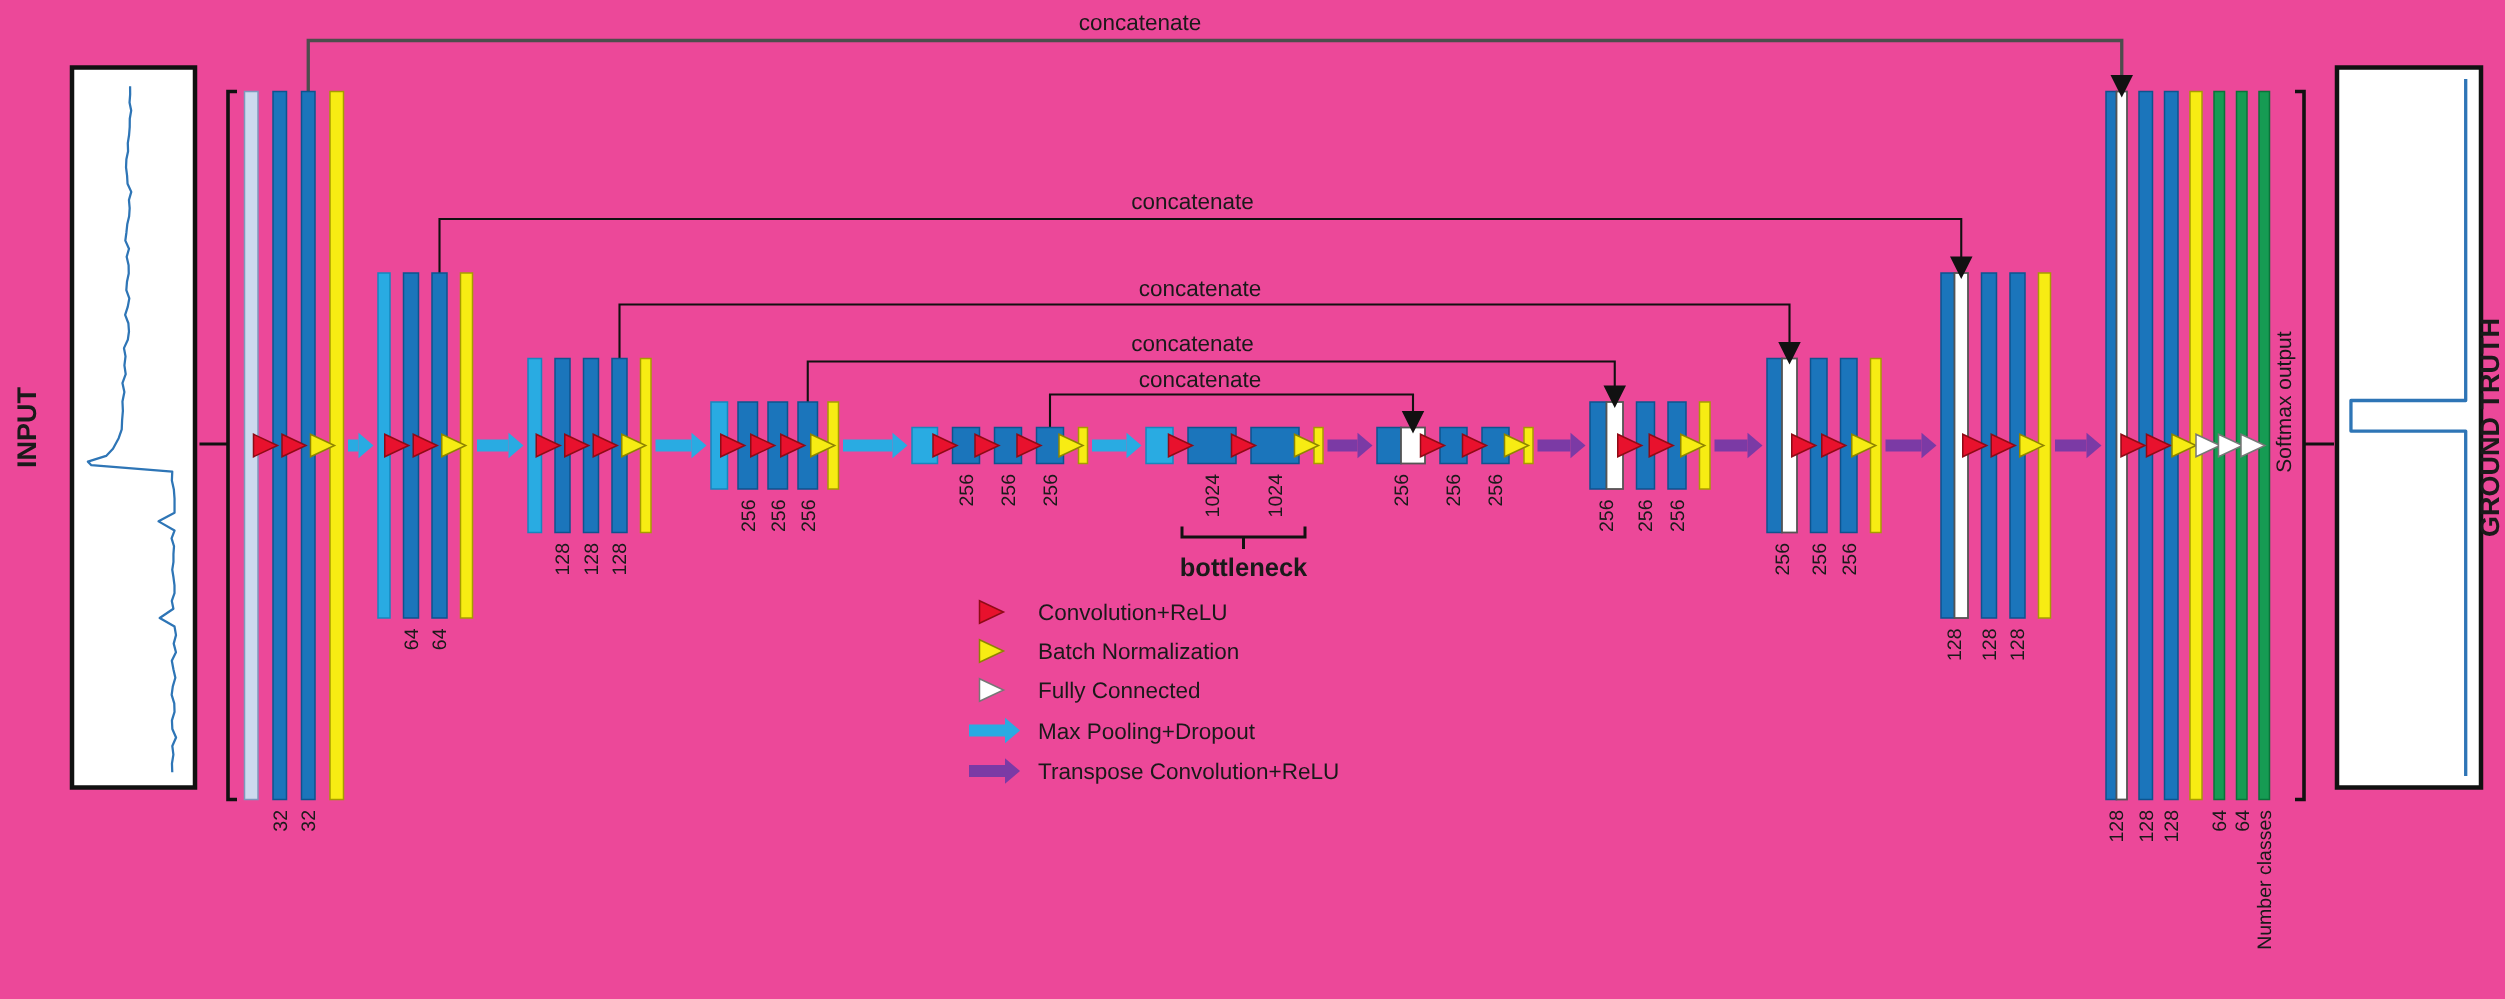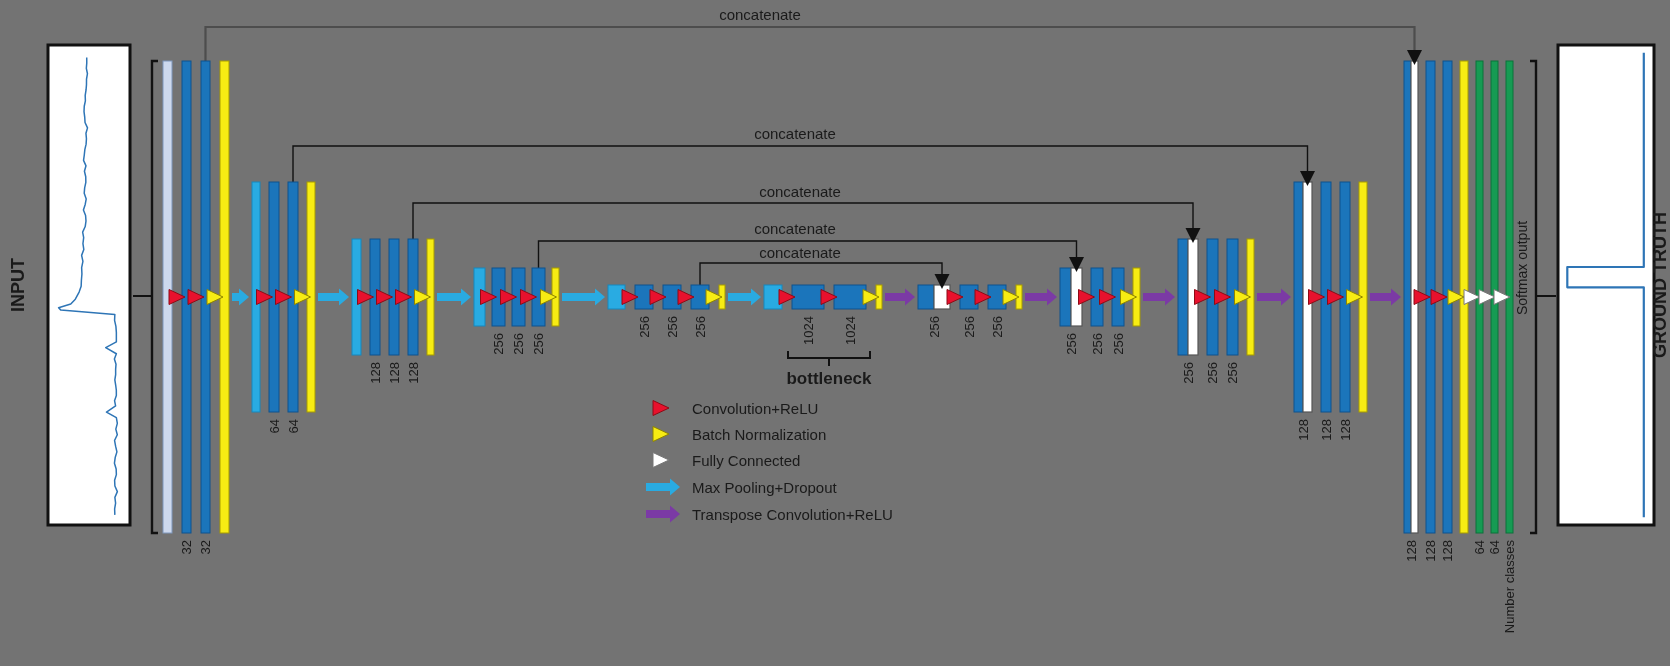--- a/index.html
+++ b/index.html
@@ -1,16 +1,16 @@
 <!DOCTYPE html>
 <html><head>
 <meta charset="utf-8">
 <style>
   html,body{margin:0;padding:0;background:#ffffff;}
-  #stage{position:relative;width:1670px;height:666px;background:#737373;overflow:hidden;}
+  #stage{position:relative;width:1670px;height:666px;background:#ec4899;overflow:hidden;}
   svg{display:block;font-family:"Liberation Sans","DejaVu Sans",sans-serif;}
   text{fill:#1a1a1a;}
 </style>
 </head>
 <body>
 
 <div id="stage">
     <svg width="1670" height="666" viewBox="0 0 1670 666">
       <path d="M205.5,61 V27 H1414.5 V53" stroke="#4d4d4d" stroke-width="2.2" fill="none"></path>
       <text x="760" y="20" font-size="15" text-anchor="middle">concatenate</text>

